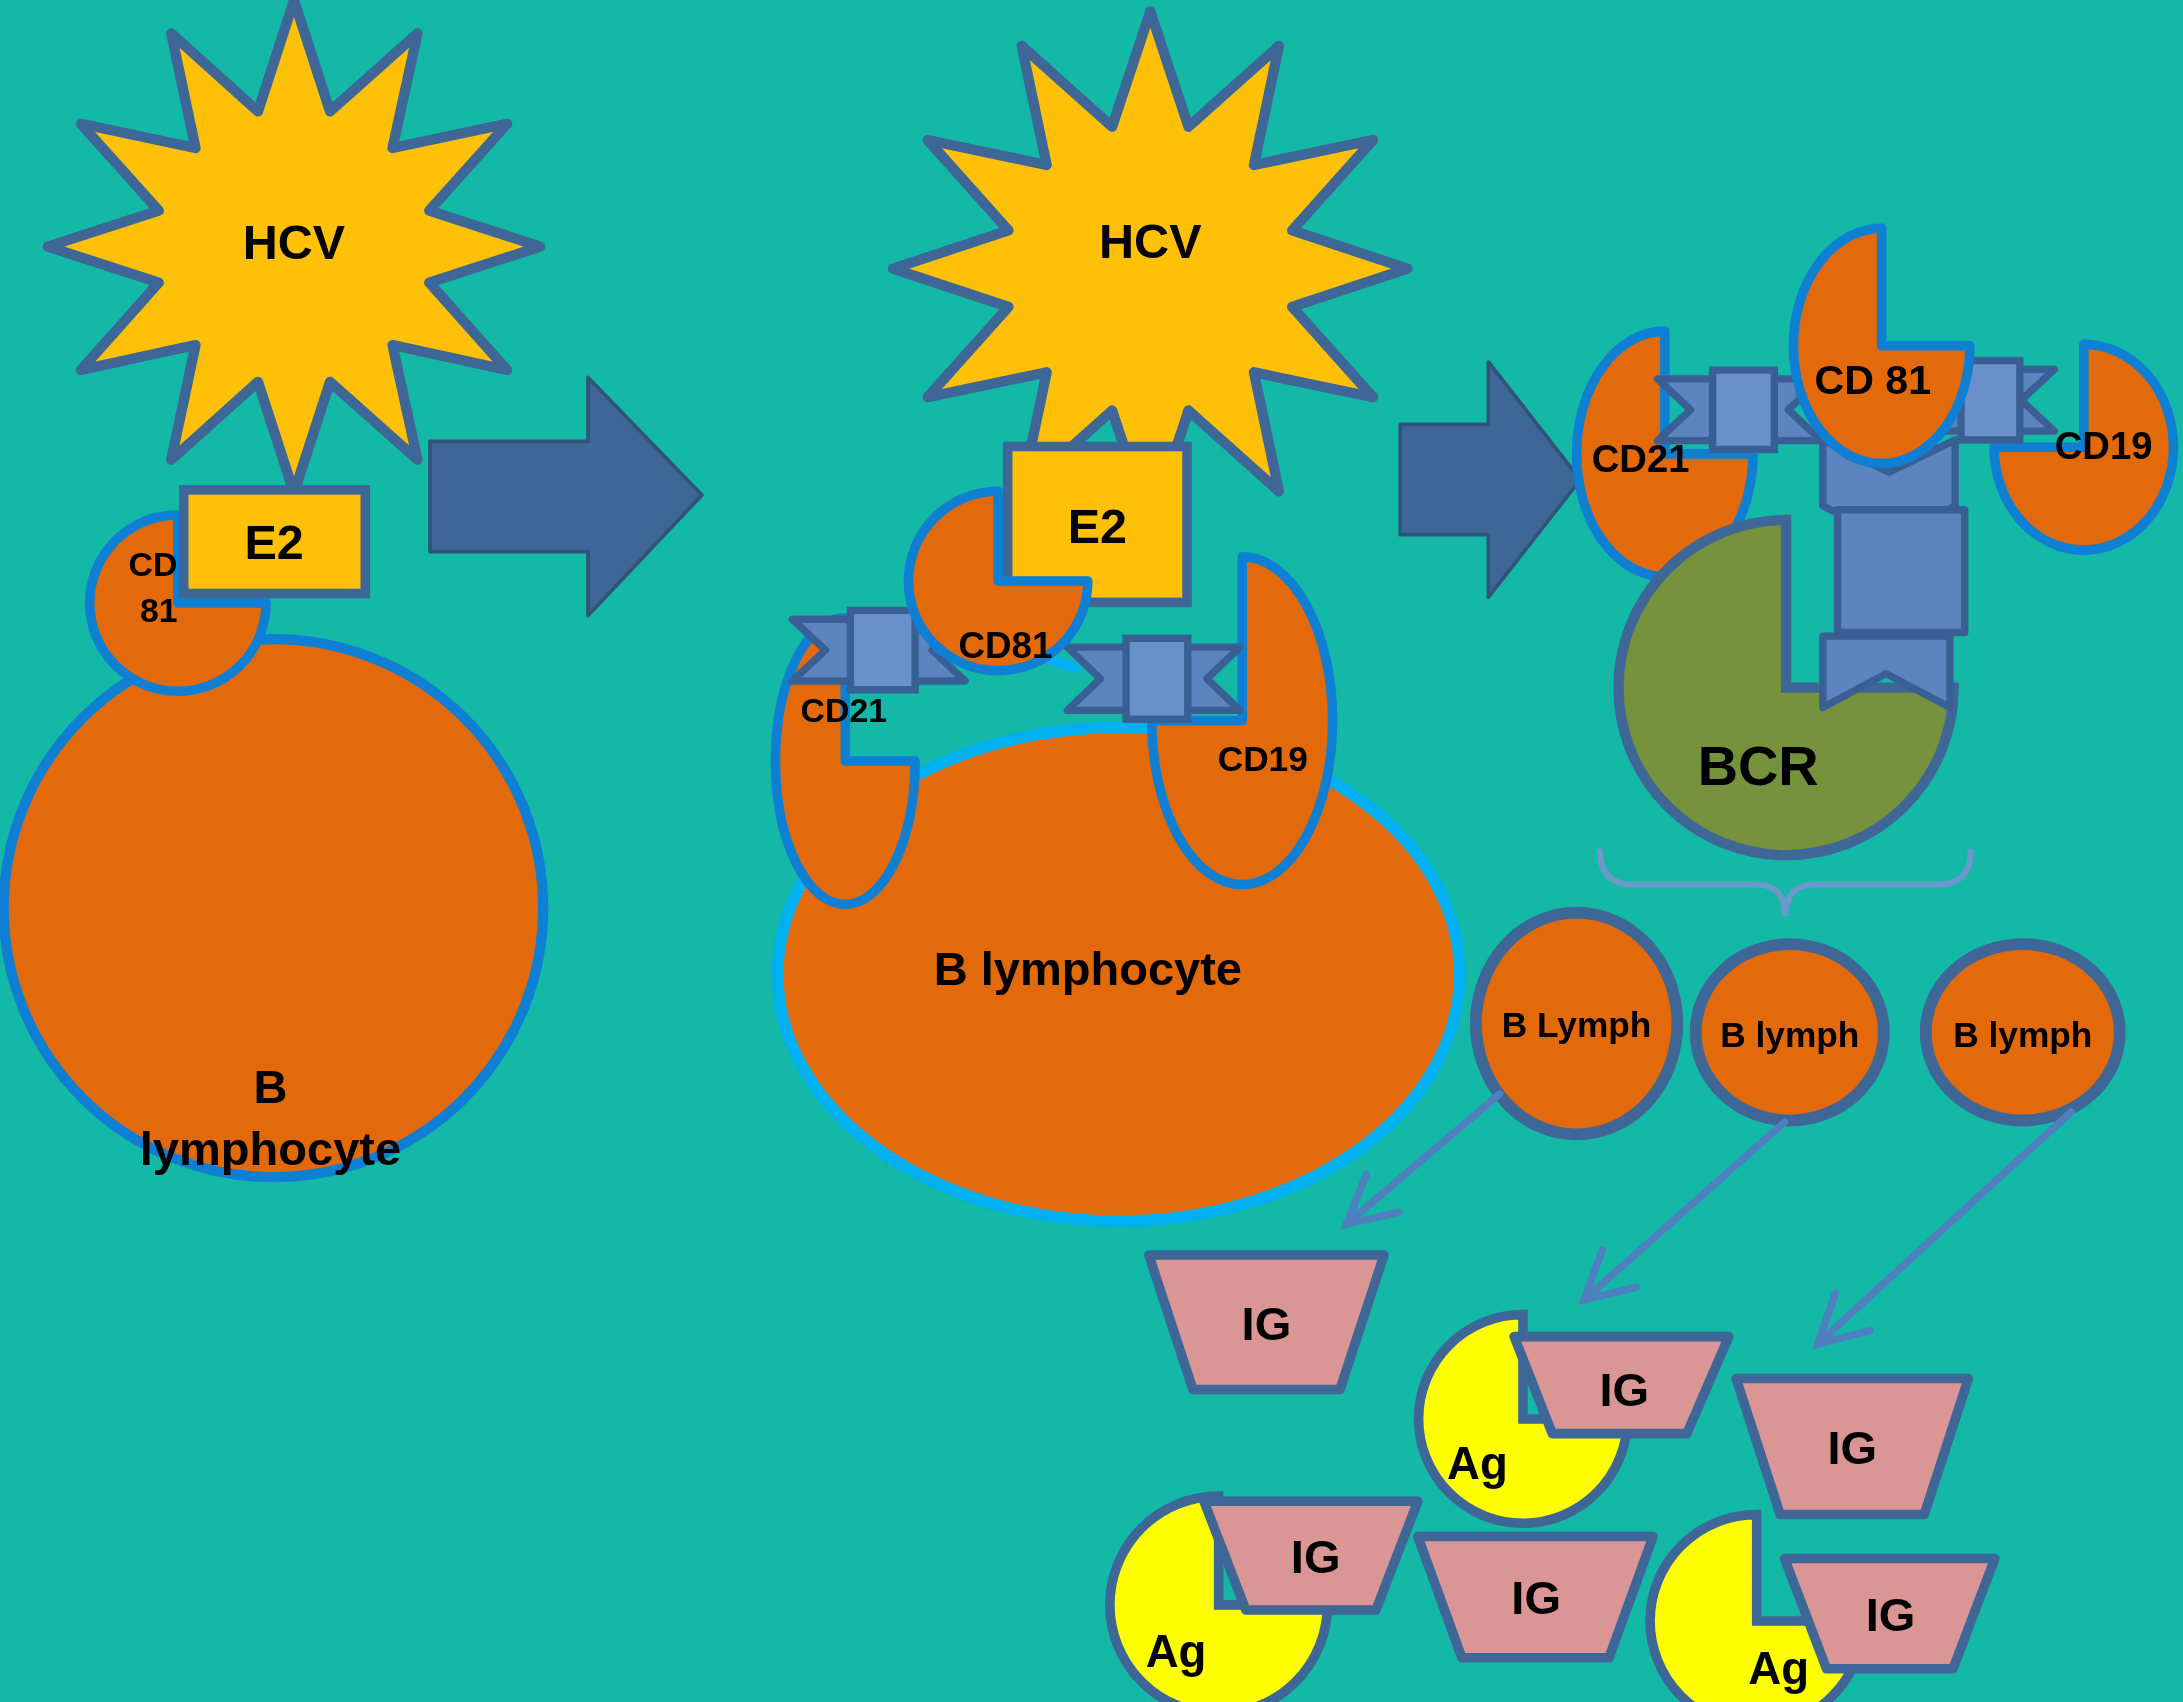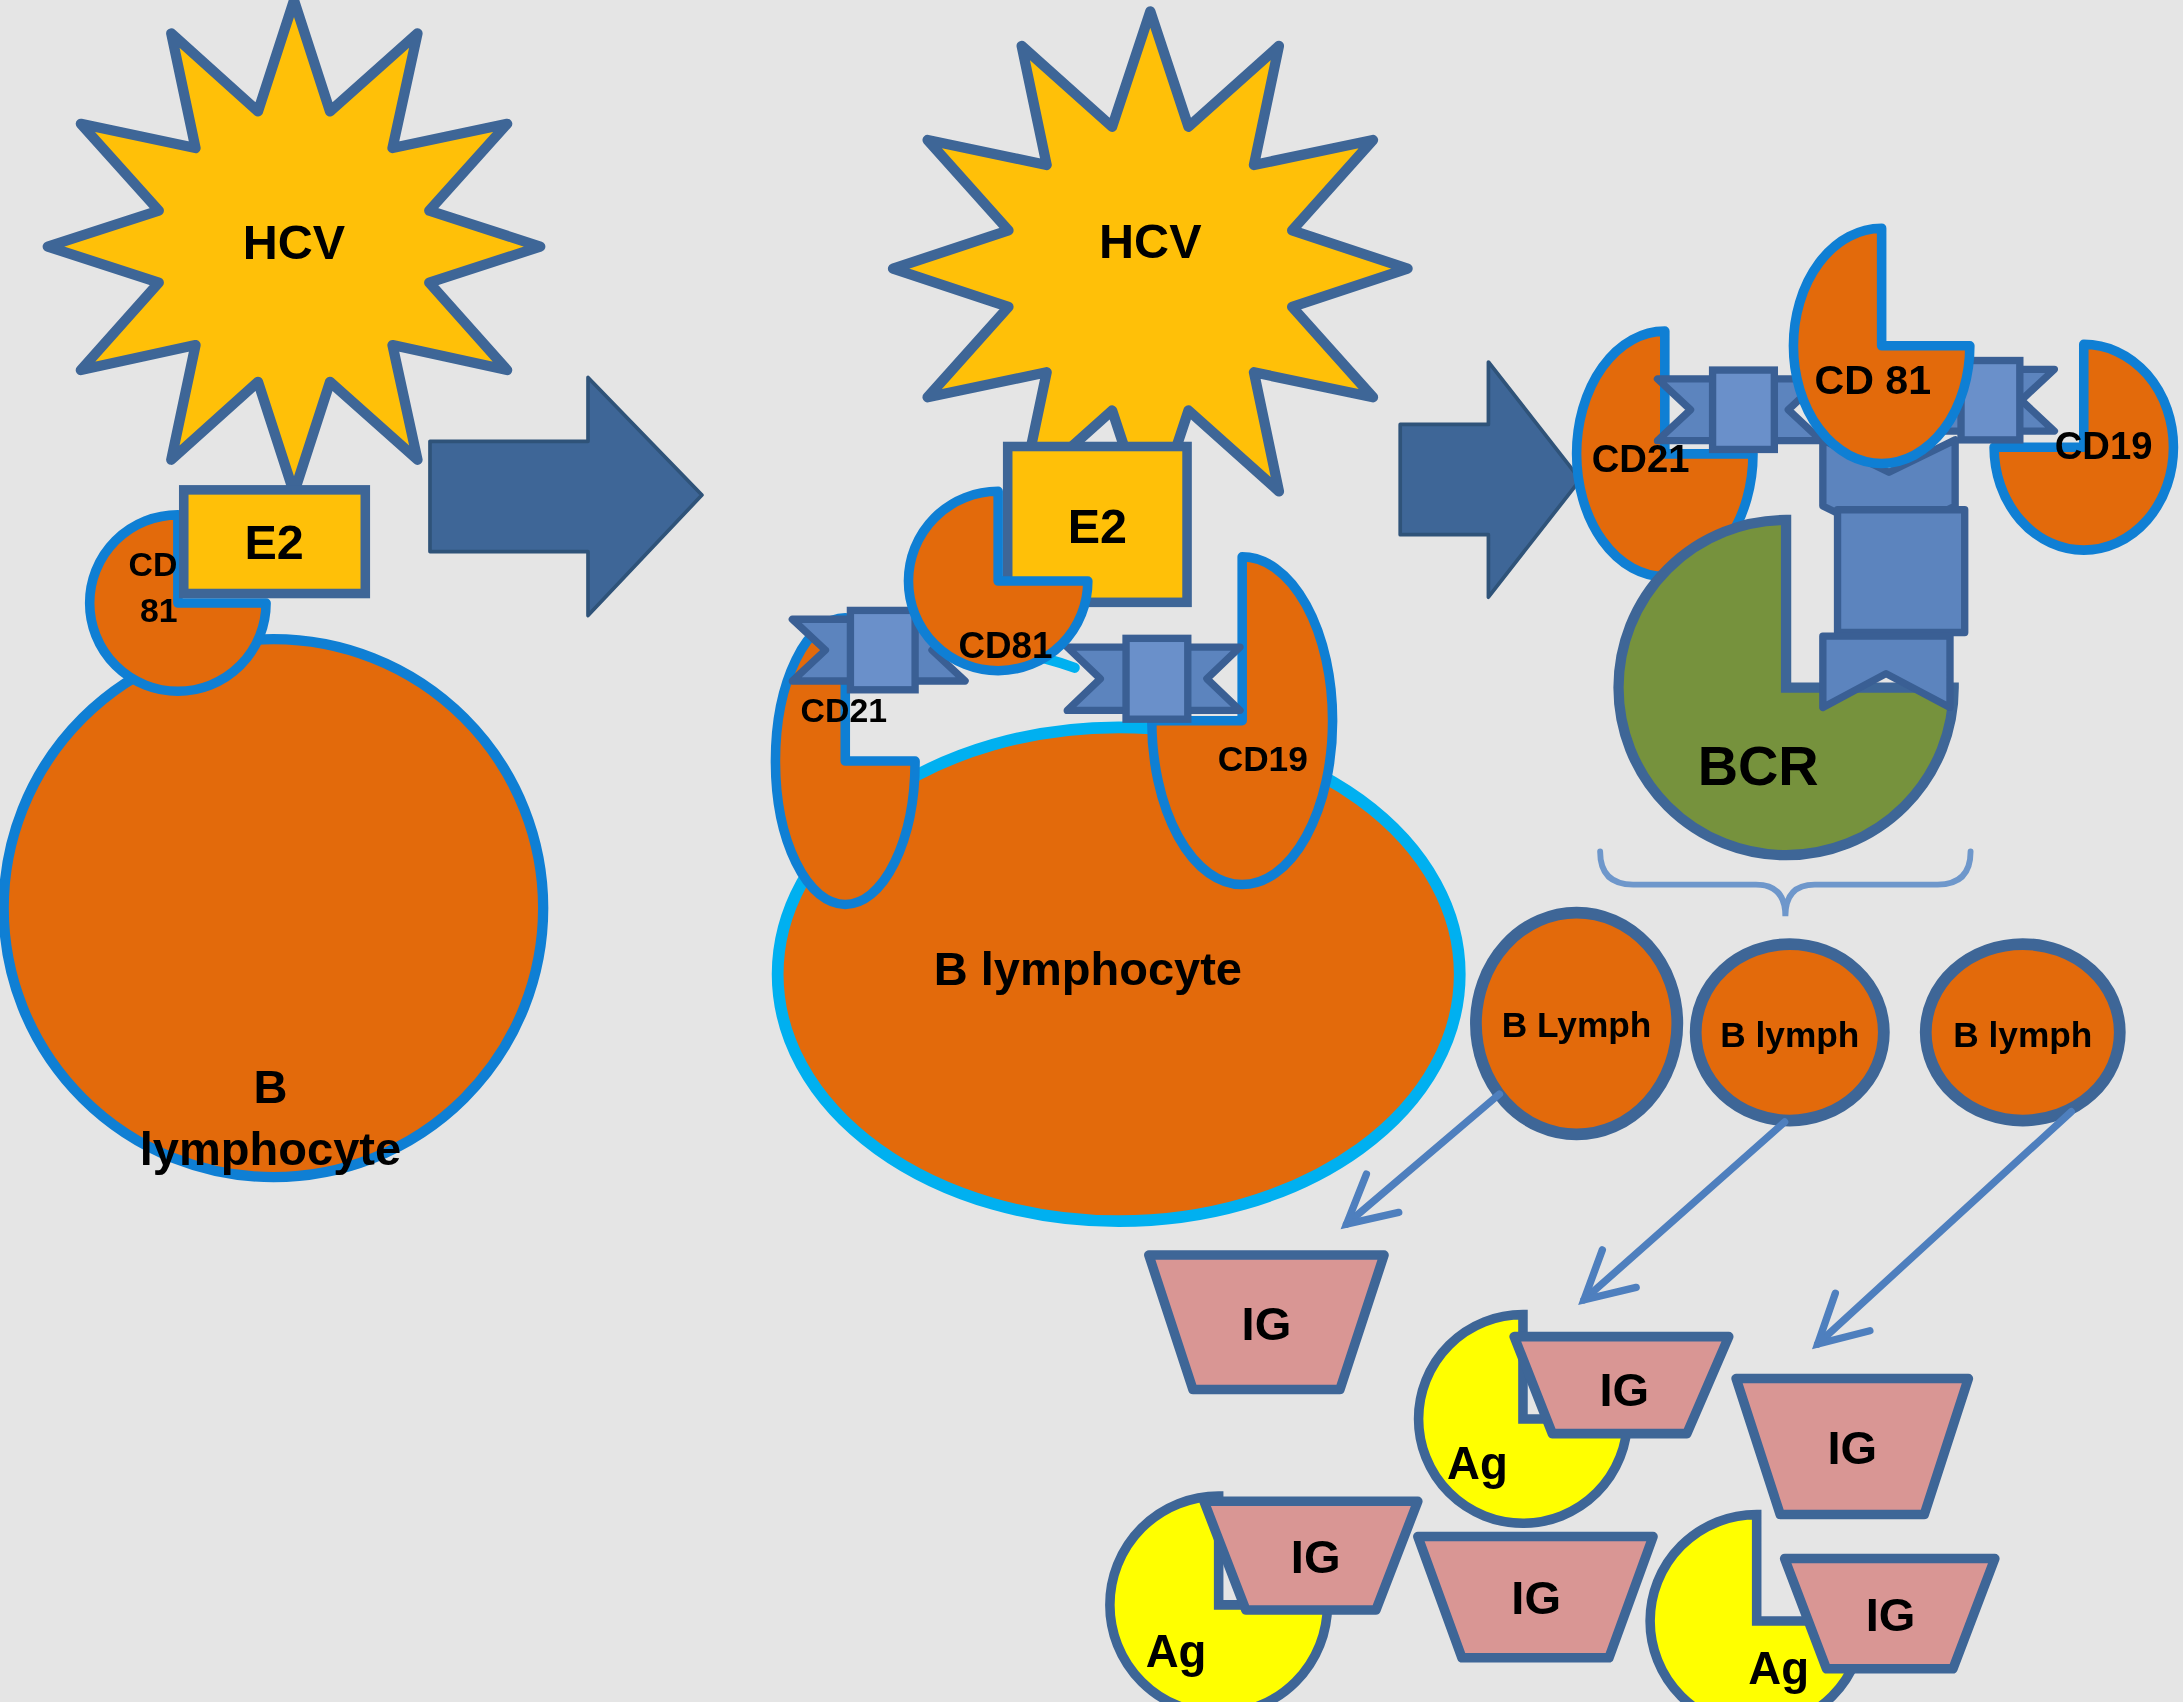--- a/index.html
+++ b/index.html
@@ -1,16 +1,16 @@
 <!DOCTYPE html>
 <html style="--orange: #E36A0B; --gold: #FFC008; --bright-blue: #0F7FD4; --cyan: #00B0F0; --slate: #3E6697; --slate-dark: #2F5379; --ribbon: #5C84BE; --ribbon-light: #6A90CA; --ribbon-dark: #3A5F94; --green: #76923D; --pink: #D99694; --yellow: #FFFF00; --thin-arrow: #4E7FBE; --brace: #6E97CB;font-size:11.8px"><head>
 <meta charset="utf-8">
 <style>
   html,body{margin:0;padding:0;background:#ffffff;}
-  #canvas{position:relative;width:2183px;height:1703px;background:#e5e5e5;overflow:hidden;}
+  #canvas{position:relative;width:2183px;height:1703px;background:#14b8a6;overflow:hidden;}
   svg{display:block;}
   .star{fill:var(--gold);stroke:var(--slate);stroke-width:14;stroke-linejoin:round;}
   .e2{fill:var(--gold);stroke:var(--slate);stroke-width:13;}
   .pac{fill:var(--orange);stroke:var(--bright-blue);stroke-width:13;stroke-linejoin:round;}
   .cell1{fill:var(--orange);stroke:var(--bright-blue);stroke-width:14;}
   .cell2{fill:var(--orange);stroke:var(--cyan);stroke-width:16;}
   .lymph-circle{fill:var(--orange);stroke:var(--slate);stroke-width:16;}
   .bigarrow{fill:var(--slate);stroke:var(--slate-dark);stroke-width:5;stroke-linejoin:round;}
   .ribbon{fill:var(--ribbon);stroke:var(--ribbon-dark);stroke-width:10;stroke-linejoin:round;}
   .ribbon-center{fill:var(--ribbon-light);stroke:var(--ribbon-dark);stroke-width:10;}

